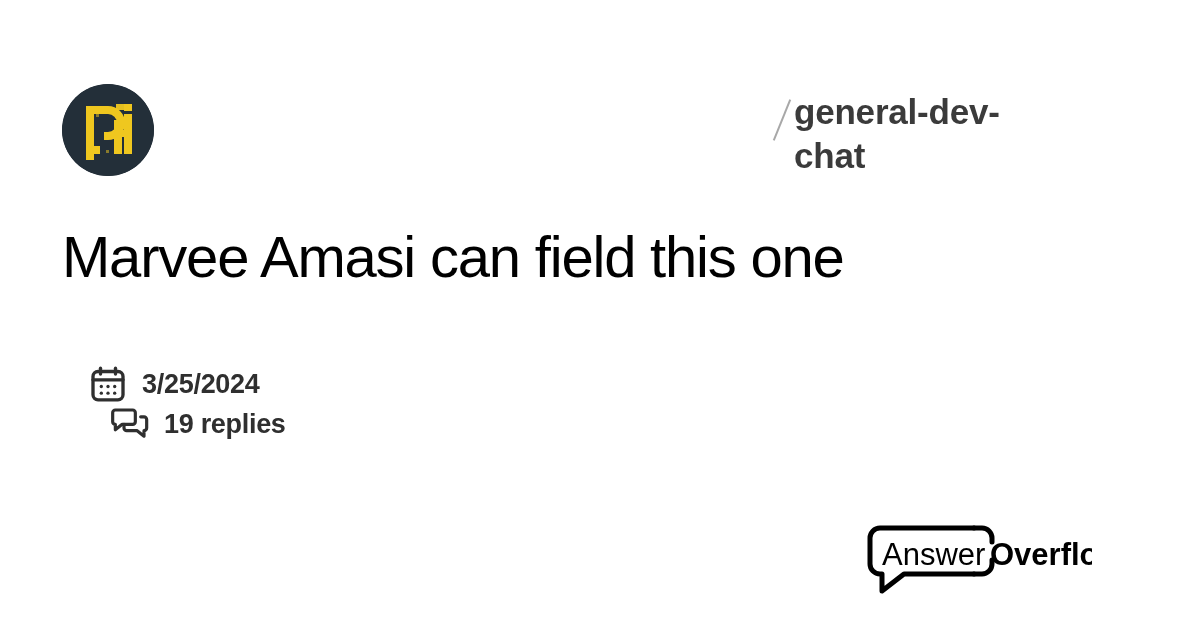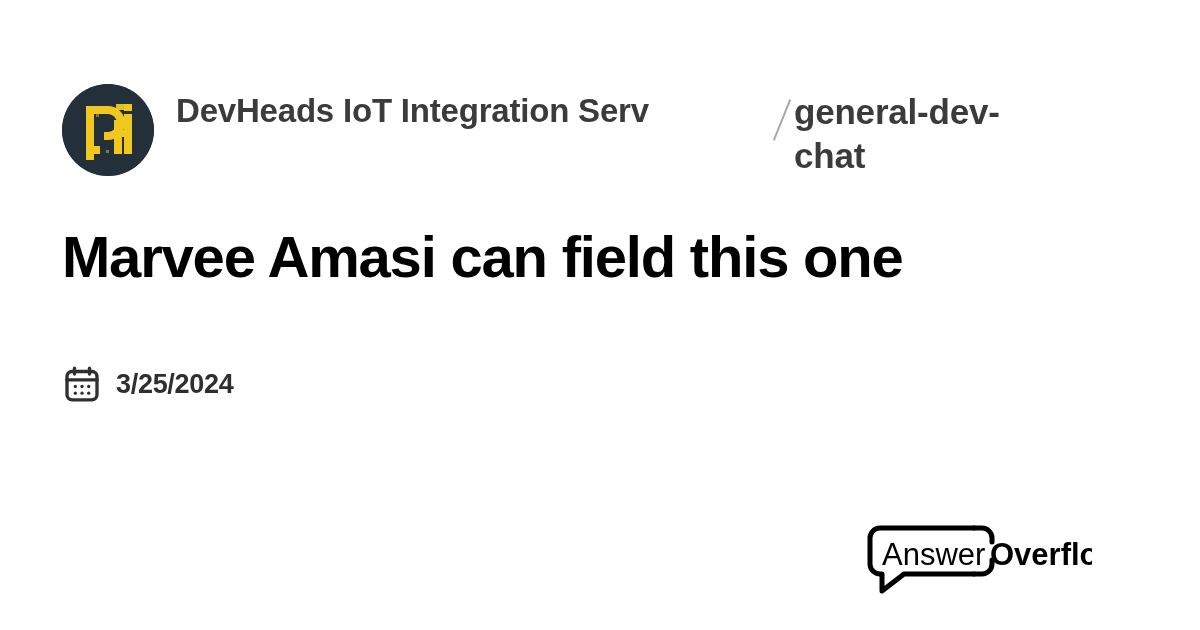--- a/index.html
+++ b/index.html
@@ -92,21 +92,21 @@
     max-width: 270px;
   }
 
   
   .title {
     position: absolute;
     left: 62px;
     top: 222px;
     width: 1080px;
     font-size: 58px;
-    font-weight: bold;
+    font-weight: normal;
     line-height: 1.2;
     color: #000000;
     letter-spacing: -1.2px;
   }
 
   
   .meta {
     position: absolute;
     left: 62px;
     top: 364px;
@@ -174,21 +174,20 @@
 
           <path d="M54 20 h16 v6 h-16 z" opacity="0.95"></path>
 
           <rect x="34" y="30" width="3" height="3" opacity="0.5"></rect>
           <rect x="44" y="66" width="3" height="3" opacity="0.5"></rect>
           <rect x="66" y="56" width="2" height="4" opacity="0.4"></rect>
         </g>
       </svg>
     </div>
 
-    <div class="server-name">DevHeads IoT Integration Serv</div>
   </div>
 
   <div class="channel-block">
     <div class="slash"></div>
     <div class="channel-name">general-dev-chat</div>
   </div>
 
 </div>
 
 <h1 class="title">Marvee Amasi can field this one</h1>
@@ -204,20 +203,27 @@
       <circle cx="8" cy="13.5" r="1" fill="#2F2F2F" stroke="none"></circle>
       <circle cx="12" cy="13.5" r="1" fill="#2F2F2F" stroke="none"></circle>
       <circle cx="16" cy="13.5" r="1" fill="#2F2F2F" stroke="none"></circle>
       <circle cx="8" cy="17.5" r="1" fill="#2F2F2F" stroke="none"></circle>
       <circle cx="12" cy="17.5" r="1" fill="#2F2F2F" stroke="none"></circle>
       <circle cx="16" cy="17.5" r="1" fill="#2F2F2F" stroke="none"></circle>
     </svg>
     <span class="meta-text">3/25/2024</span>
   </div>
 
+  <div class="meta-item">
+    <svg class="meta-icon" viewBox="0 0 24 24" fill="none" stroke="#2F2F2F" stroke-width="1.9" stroke-linecap="round" stroke-linejoin="round">
+      <path d="M3.2 3.6 h10.4 a1.6 1.6 0 0 1 1.6 1.6 v5.4 a1.6 1.6 0 0 1 -1.6 1.6 h-6.3 l-4.1 3.3 v-3.3 a1.6 1.6 0 0 1 -1.6 -1.6 v-5.4 a1.6 1.6 0 0 1 1.6 -1.6 z"></path>
+      <path d="M8.4 12.2 v2.2 a1.6 1.6 0 0 0 1.6 1.6 h6.3 l4.1 3.3 v-3.3 a1.6 1.6 0 0 0 1.6 -1.6 v-5.1 a1.6 1.6 0 0 0 -1.6 -1.6 h-2.0"></path>
+    </svg>
+    <span class="meta-text">19 replies</span>
+  </div>
 
 </div>
 
 <div class="brand">
   <svg width="226" height="74" viewBox="0 0 226 74" aria-hidden="true">
 
     <path d="M108 4 H14 a10 10 0 0 0 -10 10 v26 a10 10 0 0 0 10 10 h2 v17 l22 -17 h70" fill="none" stroke="#000000" stroke-width="5" stroke-linecap="round" stroke-linejoin="round"></path>
     <path d="M108 4 h8 a10 10 0 0 1 10 10 v4" fill="none" stroke="#000000" stroke-width="5" stroke-linecap="round"></path>
     <path d="M126 36 v4 a10 10 0 0 1 -10 10 h-8" fill="none" stroke="#000000" stroke-width="5" stroke-linecap="round"></path>
 

